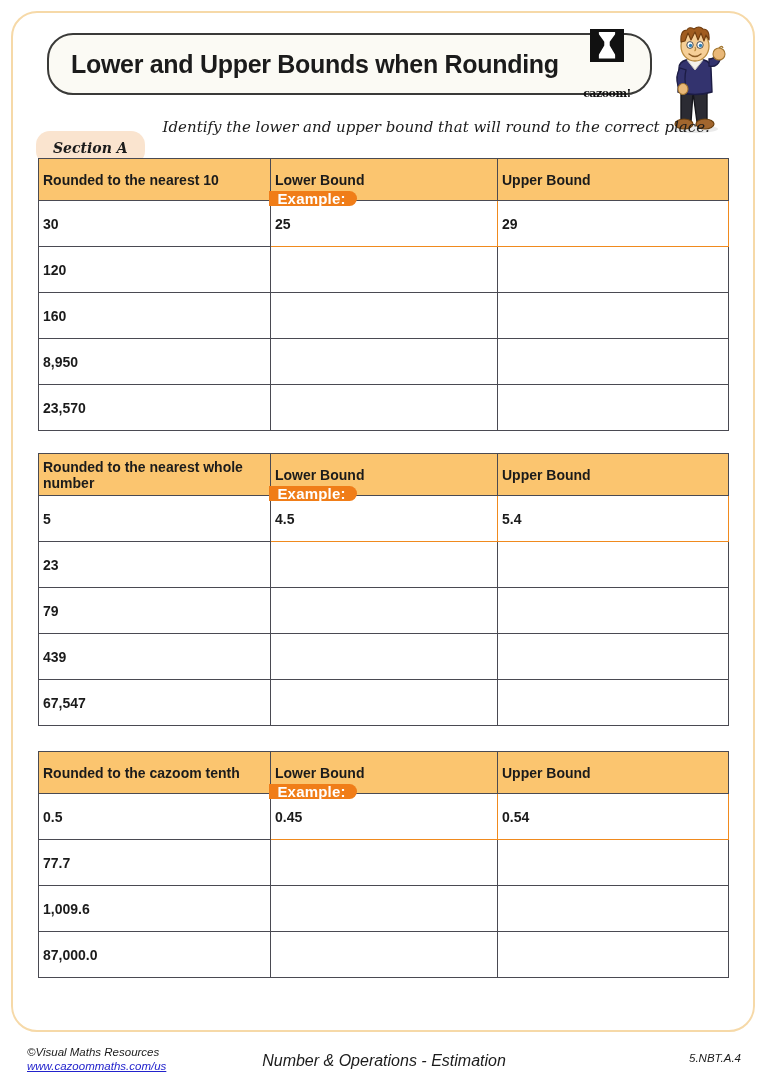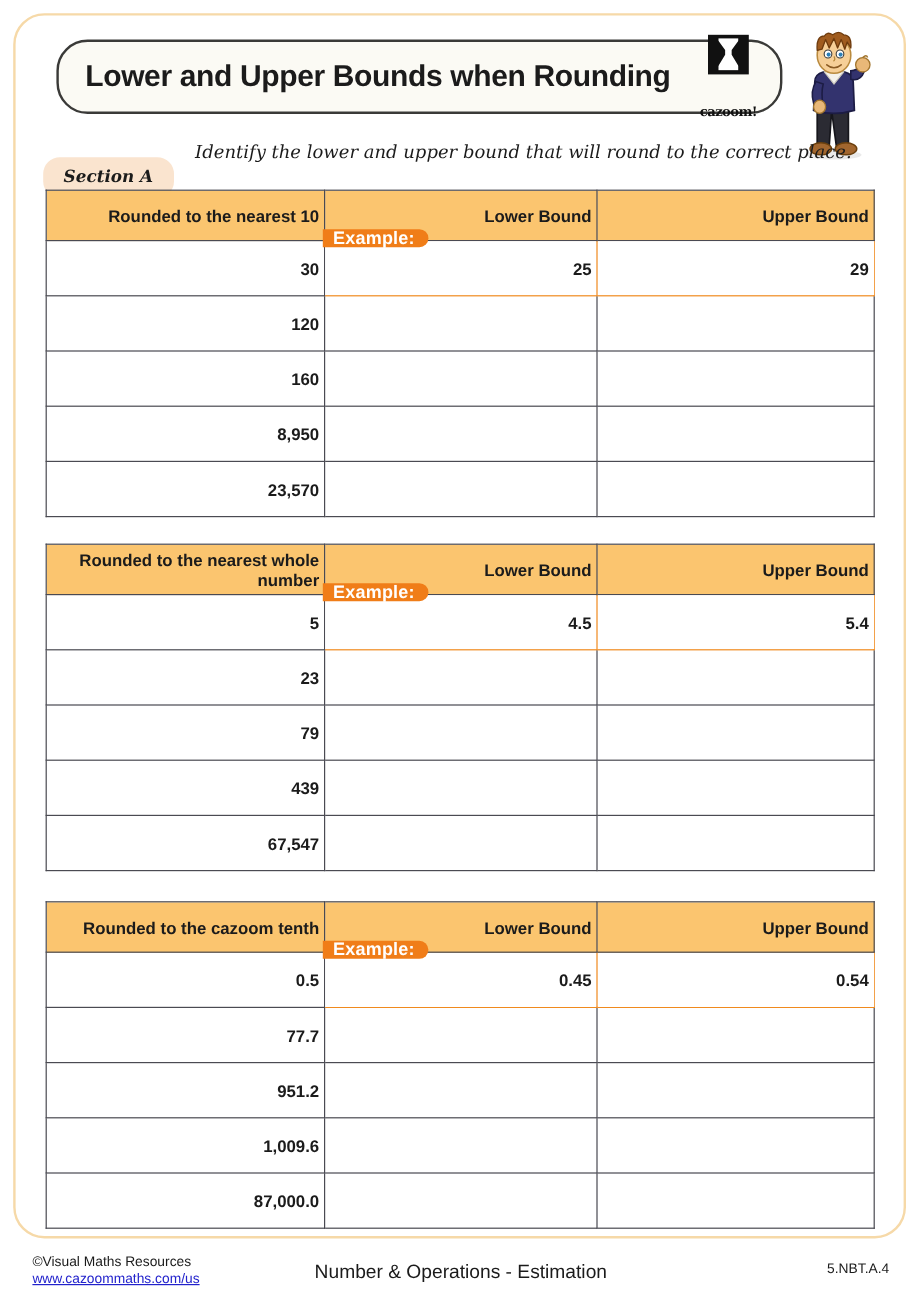--- a/index.html
+++ b/index.html
@@ -146,21 +146,21 @@
     border-collapse: collapse;
     table-layout: fixed;
   }
   .bounds-table col.c1 { width: 232px; }
   .bounds-table col.c2 { width: 227px; }
   .bounds-table col.c3 { width: 231px; }
 
   .bounds-table th,
   .bounds-table td {
     border: 1.6px solid #4a4a52;
-    text-align: right;
+    text-align: left;
     font-size: 14px;
     font-weight: bold;
     color: #1b1b1b;
     box-sizing: border-box;
   }
   .bounds-table th {
     background: #fbc56f;
     height: 42px;
     padding: 3px 4px;
     line-height: 16px;
@@ -200,20 +200,21 @@
   #table-2 { top: 453px; }
   #table-3 { top: 751px; }
 
   
   .footer {
     position: absolute;
     left: 0;
     top: 1045px;
     width: 768px;
     height: 40px;
+    font-style: italic;
   }
   .footer-left {
     position: absolute;
     left: 27px;
     top: 0;
     font-size: 11.5px;
     color: #1b1b1b;
     line-height: 14px;
   }
   .footer-link {
@@ -408,25 +409,20 @@
           <span>0.45</span>
         </td>
         <td class="ex">0.54</td>
       </tr>
       <tr>
         <td>77.7</td>
         <td></td>
         <td></td>
       </tr>
       <tr>
-        <td>951.2</td>
-        <td></td>
-        <td></td>
-      </tr>
-      <tr>
         <td>1,009.6</td>
         <td></td>
         <td></td>
       </tr>
       <tr>
         <td>87,000.0</td>
         <td></td>
         <td></td>
       </tr>
     </tbody>

